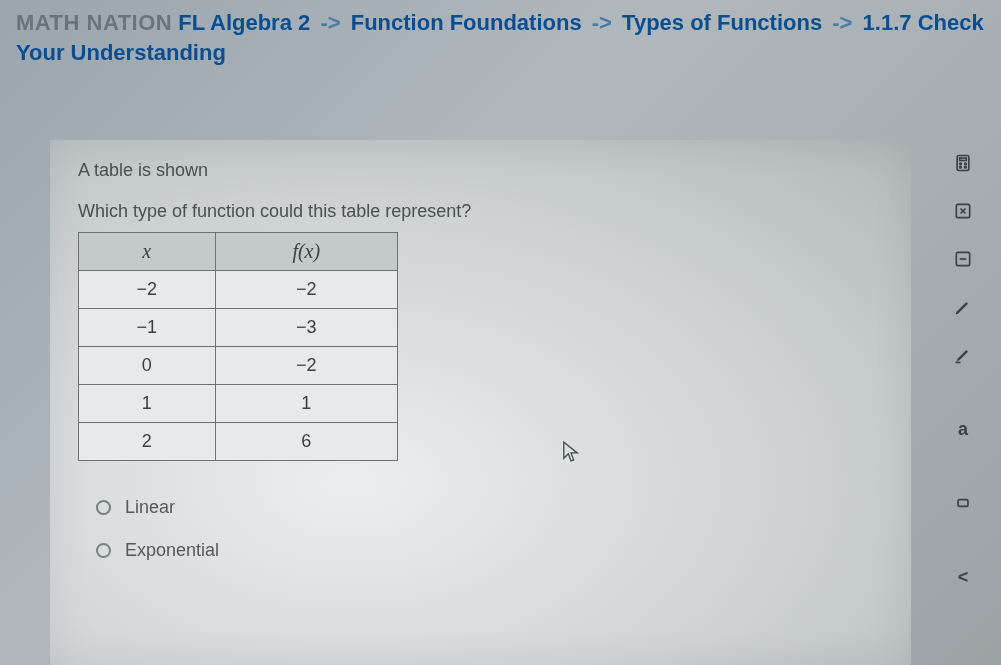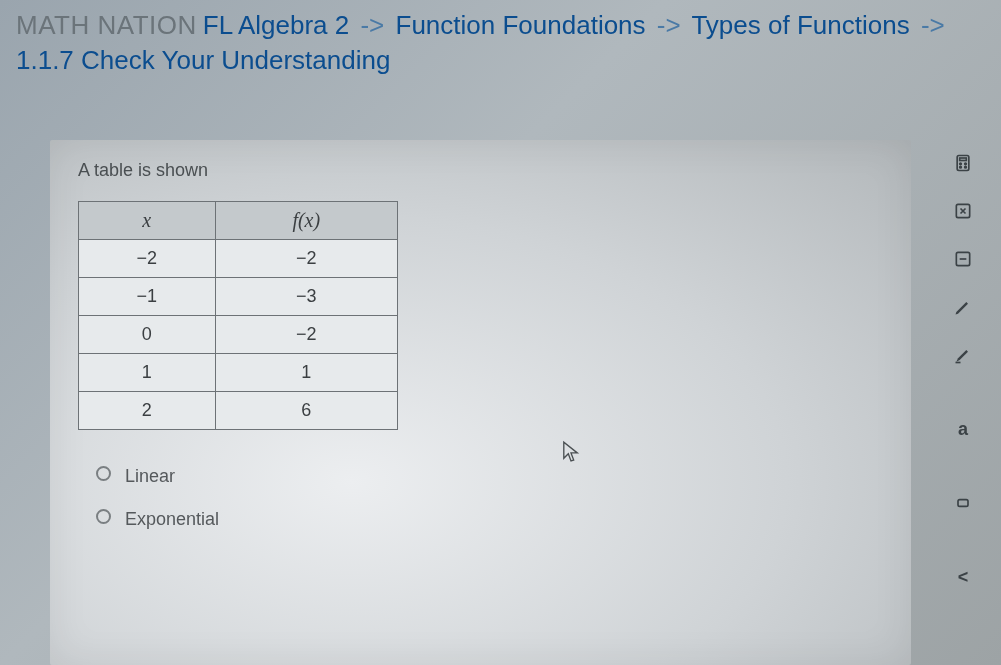--- a/index.html
+++ b/index.html
@@ -4,22 +4,22 @@
 <style>
   * { box-sizing: border-box; margin: 0; padding: 0; }
   html, body { width: 1001px; height: 665px; overflow: hidden; }
   body {
     font-family: Arial, Helvetica, sans-serif;
     background: linear-gradient(135deg, #9aa5ae 0%, #b0b8bd 40%, #9da3a5 100%);
     position: relative;
   }
   .breadcrumb {
     padding: 8px 16px 4px 16px;
-    font-size: 26px;
-    font-weight: 400;
+    font-size: 22px;
+    font-weight: 700;
     line-height: 1.35;
     color: #0b4d8f;
   }
   .breadcrumb .brand { color: #6b747a; letter-spacing: 0.5px; margin-right: 6px; }
   .breadcrumb .sep { color: #4a7aa6; margin: 0 4px; }
   .content {
     position: absolute;
     left: 50px;
     top: 140px;
     right: 90px;
@@ -46,21 +46,21 @@
   table.func th {
     background: #c4c9cc;
     font-weight: 400;
     font-style: italic;
     font-family: "Times New Roman", serif;
     font-size: 20px;
   }
   .options { margin-top: 36px; padding-left: 18px; }
   .option-row {
     display: flex;
-    align-items: flex-start;
+    align-items: center;
     gap: 14px;
     margin-bottom: 22px;
     color: #55595c;
     font-size: 18px;
     cursor: pointer;
   }
   .radio {
     width: 15px; height: 15px;
     border: 2px solid #7a7f82;
     border-radius: 50%;
@@ -102,20 +102,21 @@
   <span class="sep">-&gt;</span>
   <span>Function Foundations</span>
   <span class="sep">-&gt;</span>
   <span>Types of Functions</span>
   <span class="sep">-&gt;</span>
   <span>1.1.7 Check Your Understanding</span>
 </div>
 
 <div class="content">
   <div class="prompt-line">A table is shown</div>
+  <div class="question-line">Which type of function could this table represent?</div>
 
   <table class="func">
     <thead>
       <tr>
         <th>x</th>
         <th>f(x)</th>
       </tr>
     </thead>
     <tbody>
       <tr>

